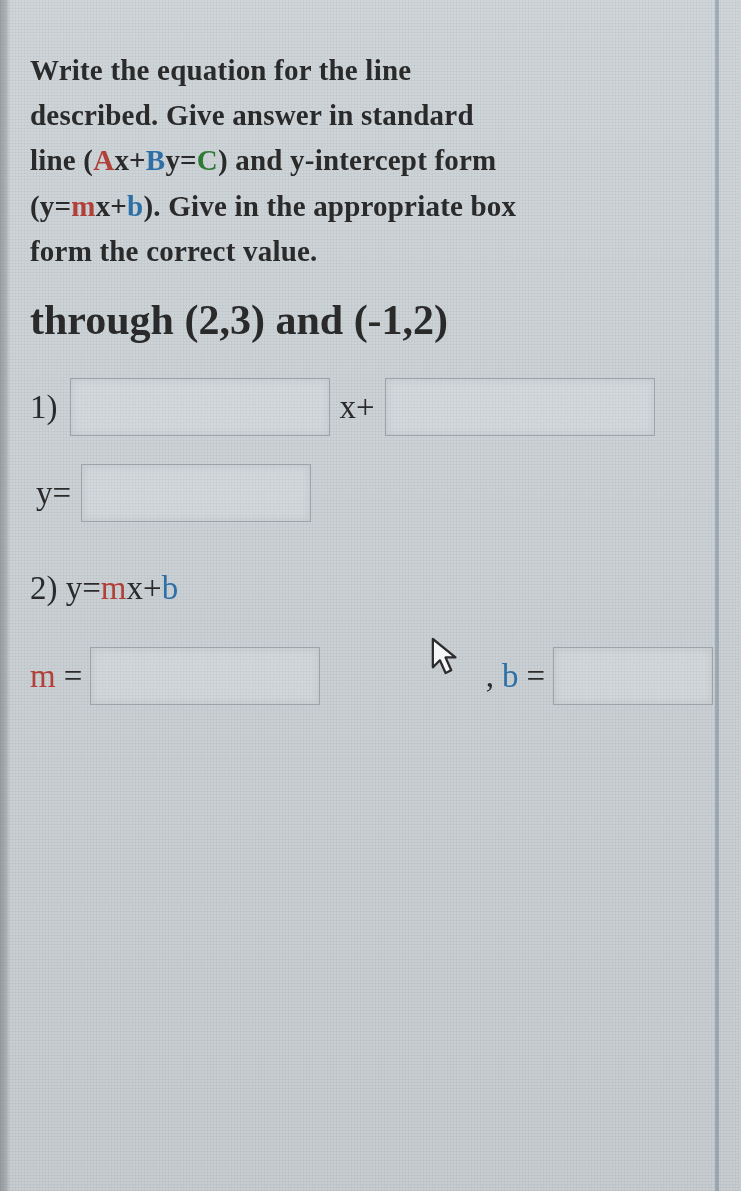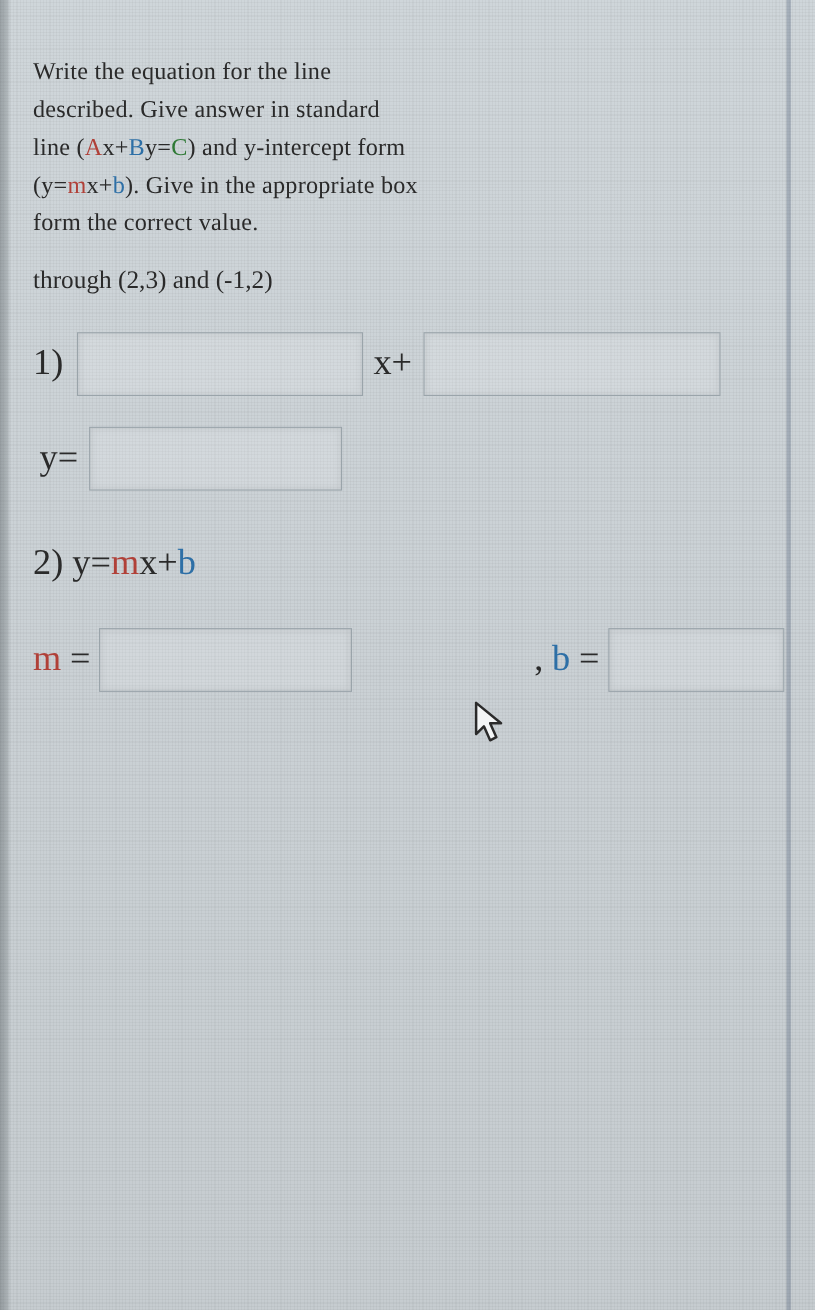--- a/index.html
+++ b/index.html
@@ -18,32 +18,32 @@
   .edge-dark{
     position:absolute;left:0;top:0;bottom:0;width:10px;
     background:linear-gradient(90deg,#3a4246,#6e7679 60%,transparent);
     opacity:.35;
   }
   .right-border{
     position:absolute;right:22px;top:0;bottom:0;width:4px;
     background:rgba(40,60,90,.25);
   }
   .prompt{
-    font-size:22px;
+    font-size:29px;
     line-height:1.56;
-    font-weight:400;
+    font-weight:700;
     letter-spacing:.2px;
   }
   .m{color:#b04038;}
   .b{color:#2d6fa6;}
   .c{color:#2f7a36;}
   .sub{
     margin-top:22px;
-    font-size:23px;
-    font-weight:400;
+    font-size:42px;
+    font-weight:700;
   }
   .row{
     display:flex;
     align-items:center;
     gap:10px;
     margin-top:34px;
     font-size:33px;
   }
   .row2{margin-top:28px;}
   .lbl{font-weight:400;}

